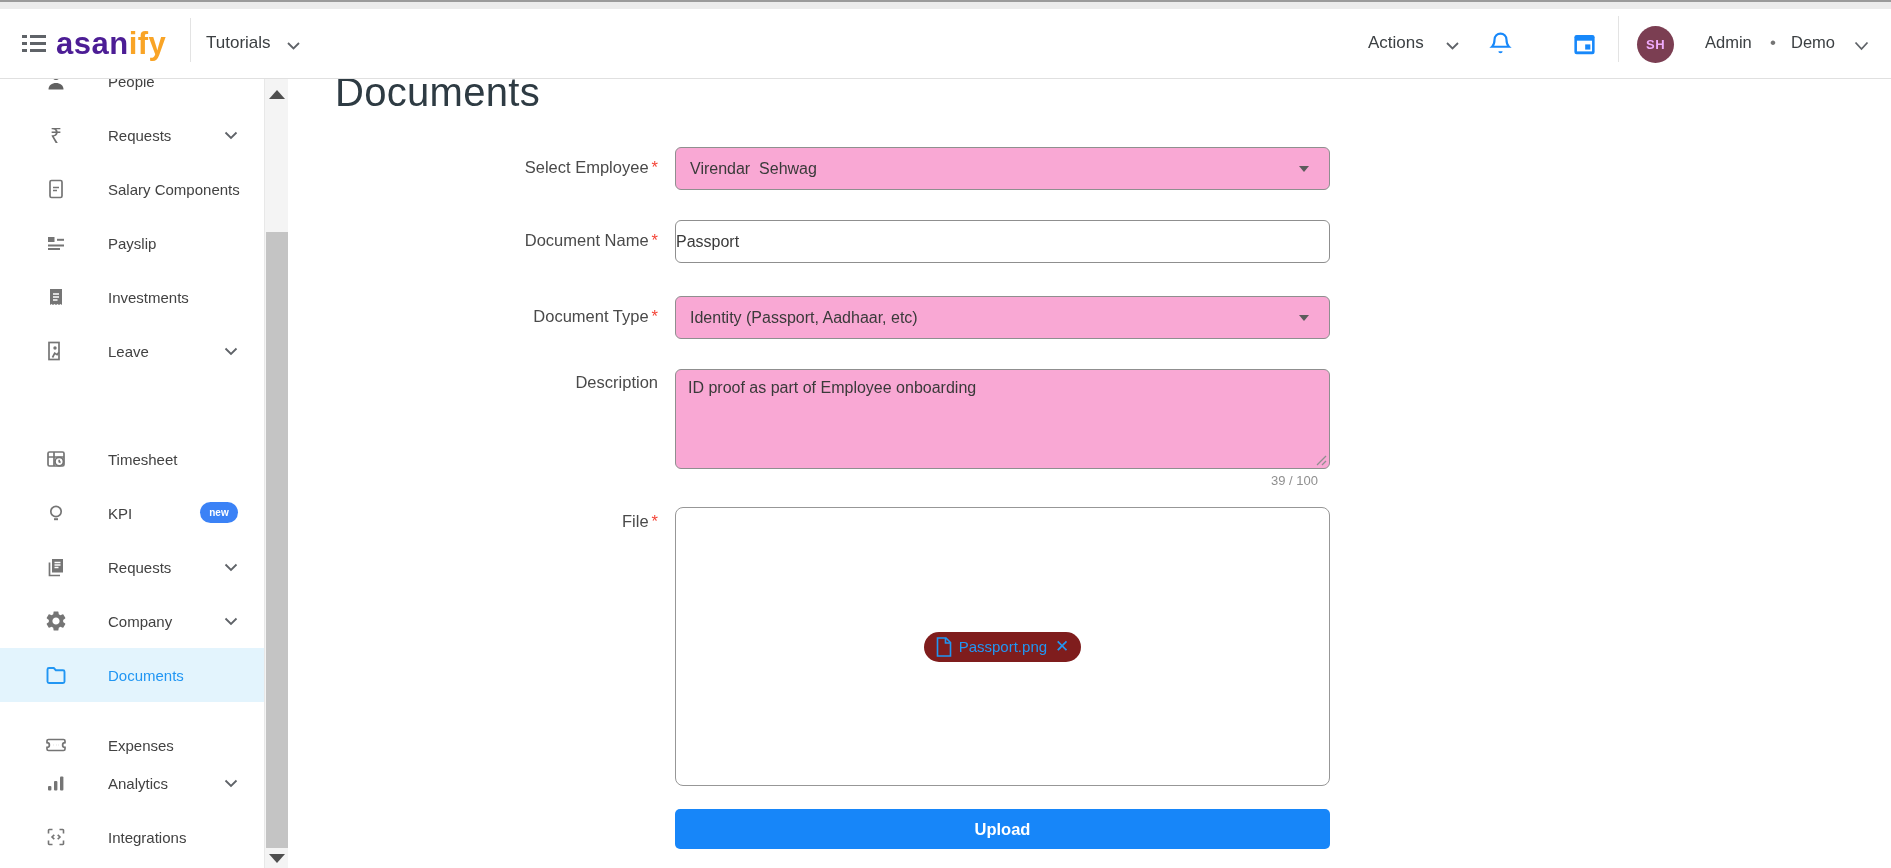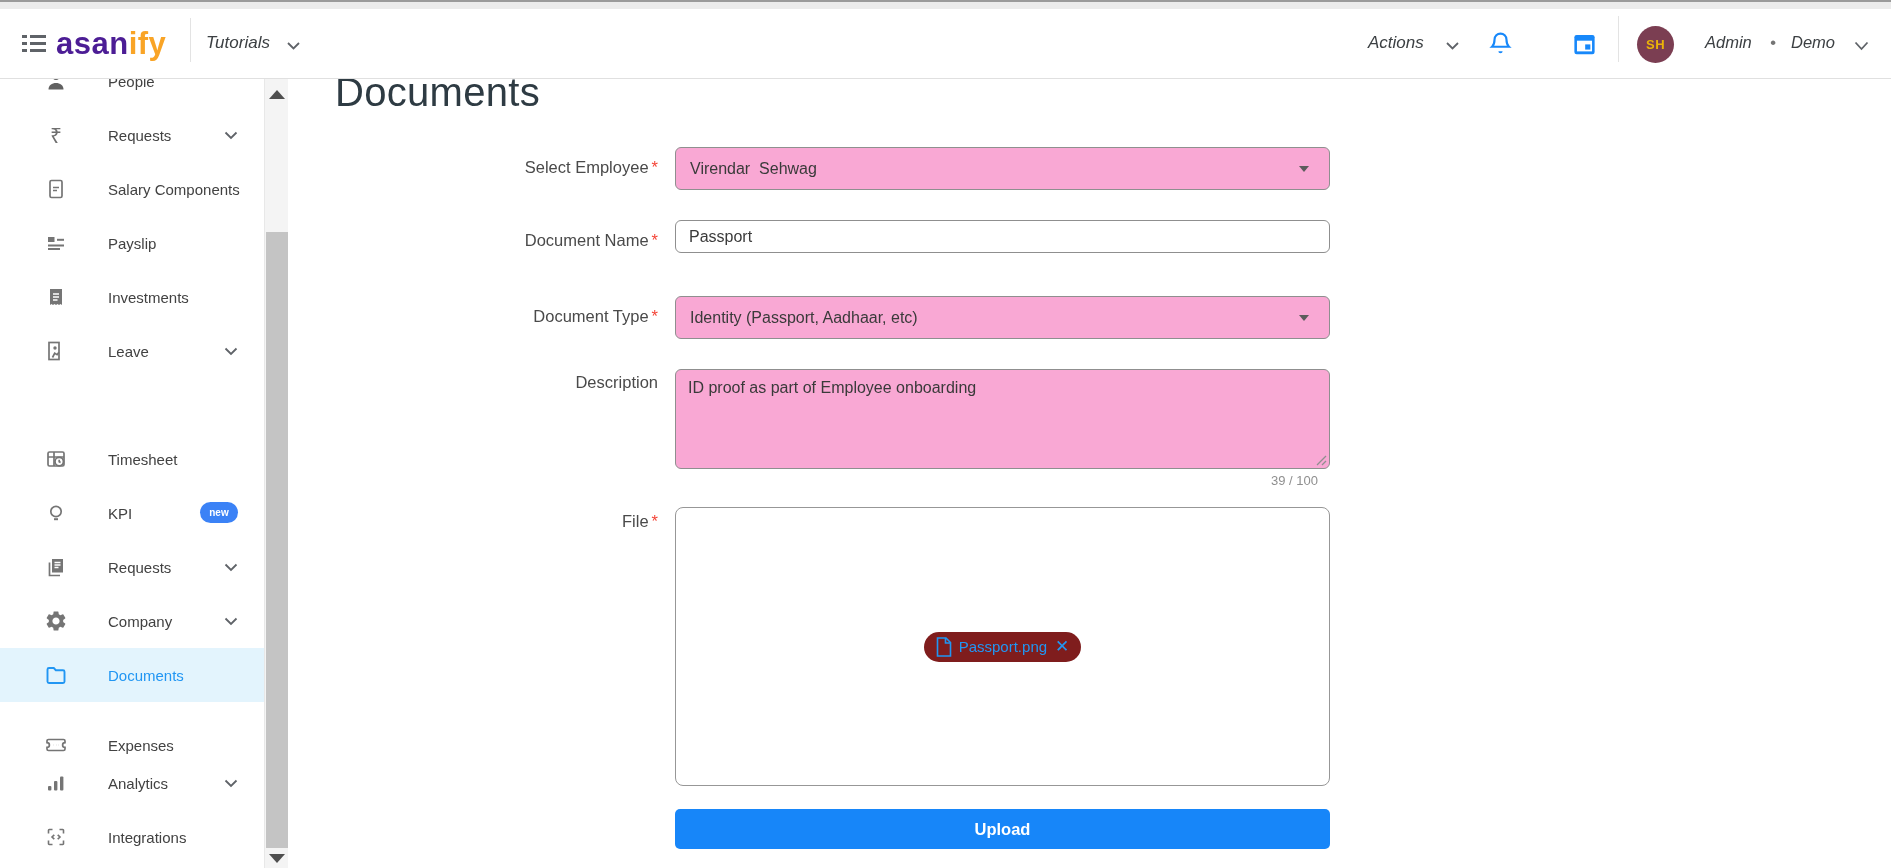--- a/index.html
+++ b/index.html
@@ -11,26 +11,26 @@
   .topstrip { position:absolute; left:0; top:0; width:100%; height:9px; background:#ebebeb; border-top:2px solid #9a9a9a; z-index:30; }
 
   
   .header { position:absolute; left:0; top:0; width:100%; height:79px; background:#fff; border-bottom:1px solid #e0e0e0; z-index:20; }
   .menu-icon { position:absolute; left:22px; top:35px; width:24px; height:18px; cursor:pointer; }
   .menu-icon .sq { position:absolute; left:0; width:5px; height:3.4px; background:#5f6368; }
   .menu-icon .bar { position:absolute; left:8px; width:16px; height:3.4px; background:#5f6368; }
   .logo { position:absolute; left:56px; top:26px; font-size:31px; font-weight:600; letter-spacing:.5px; cursor:pointer; }
   .logo .p1 { color:#4c1d95; } .logo .p2 { color:#f9a426; }
   .vdiv { position:absolute; top:18px; width:1px; height:44px; background:#e3e3e3; }
-  .hitem { position:absolute; top:33px; font-size:17px; color:#3c4043; cursor:pointer;font-style:italic; }
+  .hitem { position:absolute; top:33px; font-size:17px; color:#3c4043; cursor:pointer; }
   .chev { stroke:#5f6368; stroke-width:1.8; fill:none; }
   .hdr-chev { position:absolute; top:42px; }
   .bell { position:absolute; left:1487px; top:30px; cursor:pointer; }
   .cal  { position:absolute; left:1571px; top:30px; cursor:pointer; }
-  .avatar { position:absolute; left:1637px; top:26px; width:37px; height:37px; border-radius:50%; background:#7b3e52; color:#eab308; font-size:13px; font-weight:bold; letter-spacing:.5px; display:flex; align-items:center; justify-content:center; cursor:pointer; }
+  .avatar { position:absolute; left:1637px; top:26px; width:37px; height:37px; border-radius:50%; background:#7b3e52; color:#f0abfc; font-size:13px; font-weight:bold; letter-spacing:.5px; display:flex; align-items:center; justify-content:center; cursor:pointer; }
 
   
   .sidebar { position:absolute; left:0; top:79px; width:264px; height:789px; background:#fff; overflow:hidden; z-index:5; }
   .srow { position:absolute; left:0; width:264px; height:54px; display:flex; align-items:center; cursor:pointer; }
   .srow .sicon { width:24px; height:24px; margin-left:44px; color:#757575; display:flex; align-items:center; justify-content:center; }
   .srow .slabel { margin-left:40px; font-size:15px; color:#424242; white-space:nowrap; }
   .srow .schev { position:absolute; right:26px; top:23px; }
   .srow.selected { background:#e3f4fd; }
   .srow.selected .slabel { color:#2196f3; }
   .srow.selected .sicon { color:#2196f3; }
@@ -48,21 +48,21 @@
   .main { position:absolute; left:288px; top:79px; width:1603px; height:789px; background:#fff; }
   .page-title { position:absolute; left:47px; top:-10px; font-size:40px; line-height:46px; font-weight:500; color:#2e3b43; letter-spacing:.3px; }
 
   .flabel { position:absolute; left:40px; width:330px; text-align:right; font-size:16.5px; color:#4a4a4a; white-space:nowrap; }
   .req { color:#f44336; margin-left:3px; }
   .fbox { position:absolute; left:387px; width:655px; border:1px solid #8f8f8f; border-radius:6px; background:#f9a8d4; }
   .selbox { height:43px; display:flex; align-items:center; cursor:pointer; }
   .selbox .val, .inputbox { font-size:16px; color:#3a3a3a; white-space:pre; }
   .selbox .val { margin-left:14px; }
   .sel-tri { position:absolute; right:20px; top:18px; width:0; height:0; border-left:5.5px solid transparent; border-right:5.5px solid transparent; border-top:6.5px solid #5c5c5c; }
-  .inputbox { height:33px; padding-left:13px; padding-top:10px; outline:none; }
+  .inputbox { height:43px; padding-top:10px; outline:none; }
   input.inputbox { width:655px; border:1px solid #8f8f8f; border-radius:6px; padding-top:0; }
   .textarea { height:100px; padding:9px 12px; font-size:16px; color:#3a3a3a; cursor:text; }
   .resize-h { position:absolute; right:2px; bottom:2px; }
   .counter { position:absolute; left:387px; top:394px; width:643px; text-align:right; font-size:13px; color:#8f8f8f; }
   .dropzone { position:absolute; left:387px; top:428px; width:655px; height:279px; border:1px solid #979797; border-radius:8px; display:flex; align-items:center; justify-content:center; cursor:pointer; }
   .chip { display:inline-flex; align-items:center; height:30px; padding:0 12px; background:#7f1d1d; border-radius:16px; cursor:default; }
   .chip .cname { color:#2196f3; font-size:15px; margin:0 8px 0 7px; }
   .chip .cx { color:#2196f3; font-size:17px; line-height:1; cursor:pointer; }
   .upload-btn { position:absolute; left:387px; top:730px; width:655px; height:40px; background:#1786f9; border:none; border-radius:5px; color:#fff; font-size:16.5px; font-weight:bold; font-family:"Liberation Sans",sans-serif; cursor:pointer; display:flex; align-items:center; justify-content:center; }
 </style>

